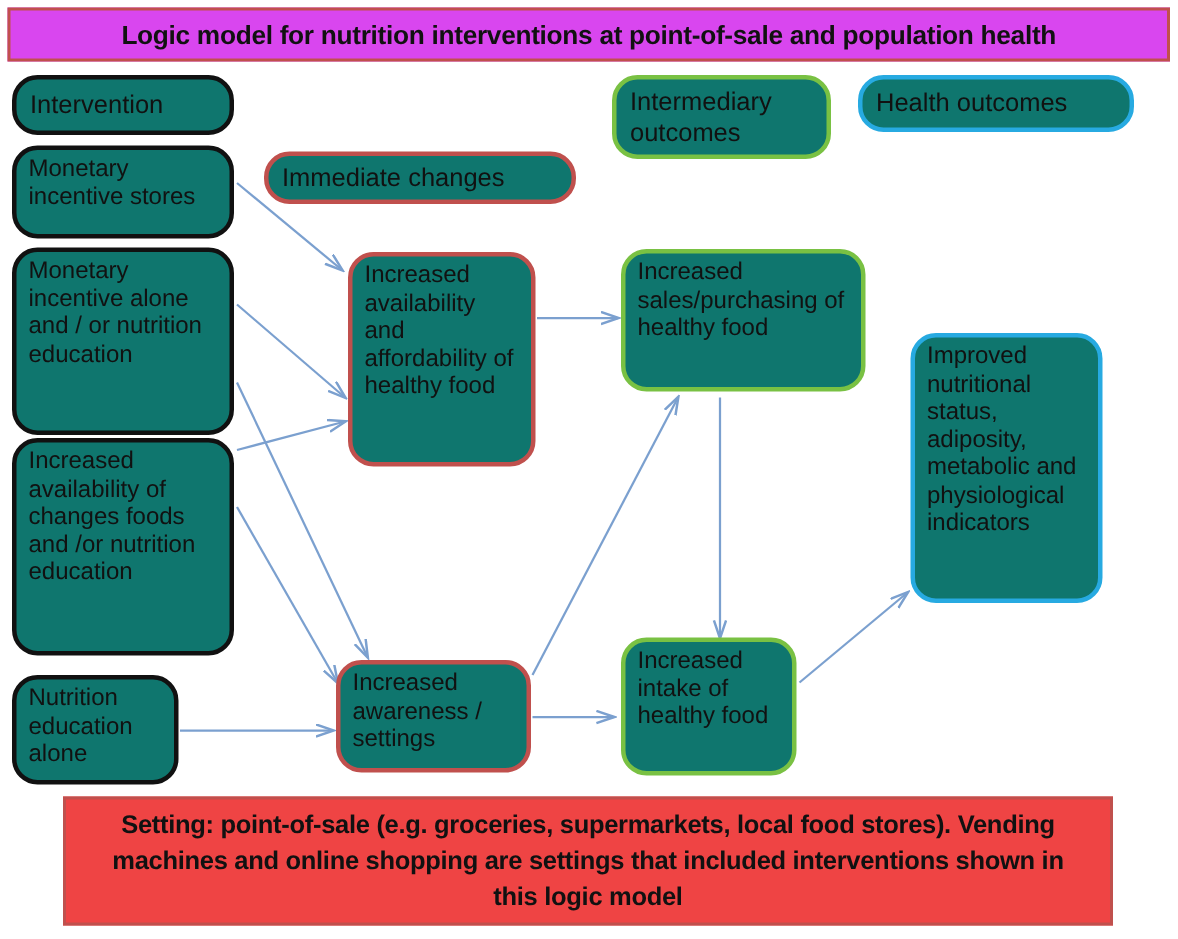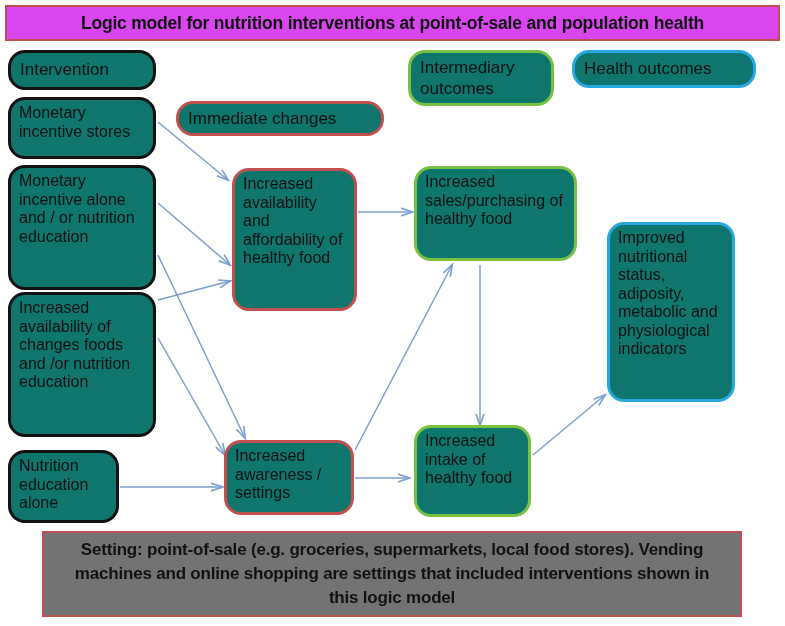--- a/index.html
+++ b/index.html
@@ -74,21 +74,21 @@
     align-items: flex-start;
   }
   .node .inner { width: 100%; }
 
   .setting-box {
     position: absolute;
     left: 42px; top: 531px;
     width: 700px; height: 86px;
     box-sizing: border-box;
     border: 2px solid #C0504D;
-    background: #737373;
+    background: #ef4444;
     display: flex;
     align-items: center;
     justify-content: center;
     text-align: center;
     font-size: 17px;
     font-weight: bold;
     color: #111111;
     line-height: 1.42;
     padding: 0 14px;
     z-index: 3;

